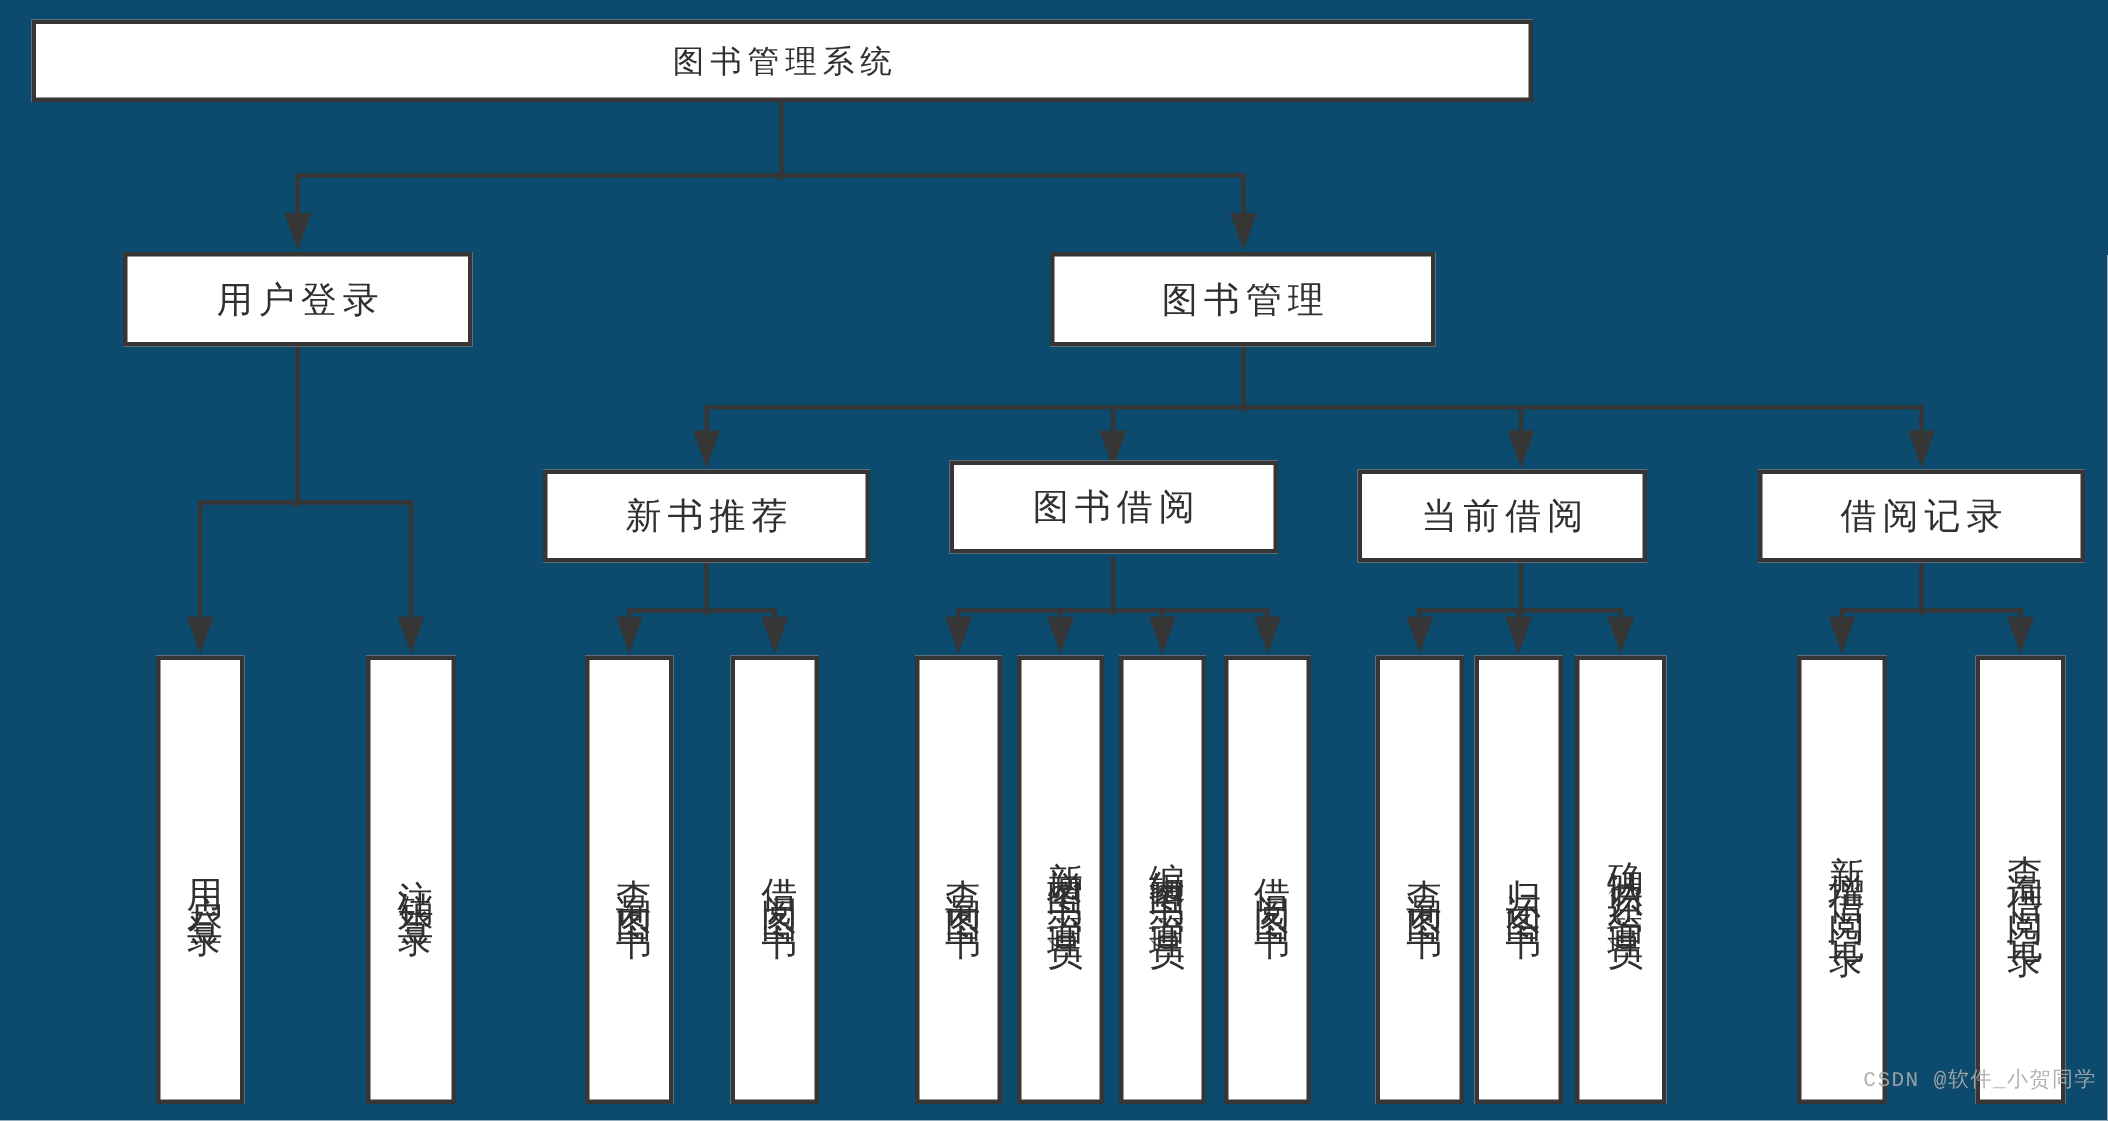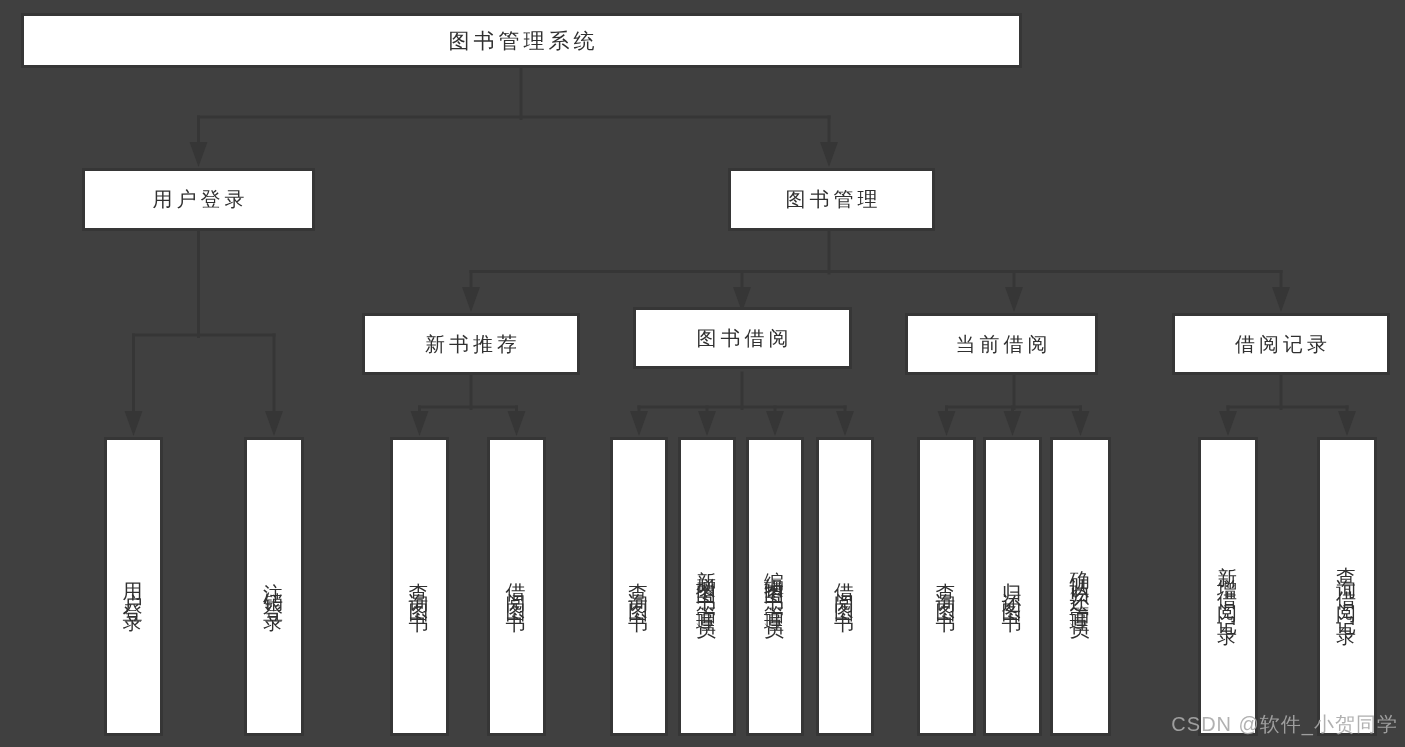--- a/index.html
+++ b/index.html
@@ -1,38 +1,38 @@
 <!DOCTYPE html>
 <html><head>
 <meta charset="utf-8">
 <style>
   html,body { margin:0; padding:0; background:#ffffff; }
   .stage {
-    position:relative; width:1405px; height:747px; background:#404040;
-    font-family:Liberation Sans, sans-serif; overflow:hidden;
+    position:relative; width:1405px; height:747px; background:#0c4a6e;
+    font-family:Liberation Mono, monospace; overflow:hidden;
   }
   svg.wires { position:absolute; left:0; top:0; width:1405px; height:747px; }
   svg.wires line { stroke:#363636; stroke-width:3; stroke-linecap:square; }
   svg.wires polygon { fill:#363636; }
   .node {
     position:absolute; box-sizing:border-box; background:#ffffff;
     border:3px solid #363636; color:#303030;
     display:flex; align-items:center; justify-content:center;
   }
-  .node .lbl { font-size:20px; letter-spacing:4px; text-indent:4px; white-space:nowrap; }
+  .node .lbl { font-size:24px; letter-spacing:4px; text-indent:4px; white-space:nowrap; }
   .node.root .lbl { font-size:21px; }
   .node.v .lbl {
     writing-mode:vertical-rl; text-orientation:mixed;
     text-indent:0; white-space:nowrap;
   }
   .node.v4 .lbl { letter-spacing:10px; }
   .node.v6 .lbl { letter-spacing:12px; }
   .node.vlong .lbl { letter-spacing:7px; }
   .watermark {
-    position:absolute; top:711px; right:7px; font-size:20px;
+    position:absolute; top:711px; right:7px; font-size:14px;
     color:#a9a9a9; opacity:.9; letter-spacing:1px; white-space:nowrap;
   }
 </style>
 </head>
 <body>
 
 <div class="stage">
 
   <svg class="wires" viewBox="0 0 1405 747">
     <g>
@@ -103,21 +103,21 @@
     </g>
   </svg>
 
   <div class="node root" style="left:21px;top:13px;width:1001px;height:55px">
     <span class="lbl">图书管理系统</span>
   </div>
 
   <div class="node" style="left:82px;top:168px;width:233px;height:63px">
     <span class="lbl">用户登录</span>
   </div>
-  <div class="node" style="left:728px;top:168px;width:207px;height:63px">
+  <div class="node" style="left:700px;top:168px;width:257px;height:63px">
     <span class="lbl">图书管理</span>
   </div>
 
   <div class="node" style="left:362px;top:313px;width:218px;height:62px">
     <span class="lbl">新书推荐</span>
   </div>
   <div class="node" style="left:633px;top:307px;width:219px;height:62px">
     <span class="lbl">图书借阅</span>
   </div>
   <div class="node" style="left:905px;top:313px;width:193px;height:62px">

